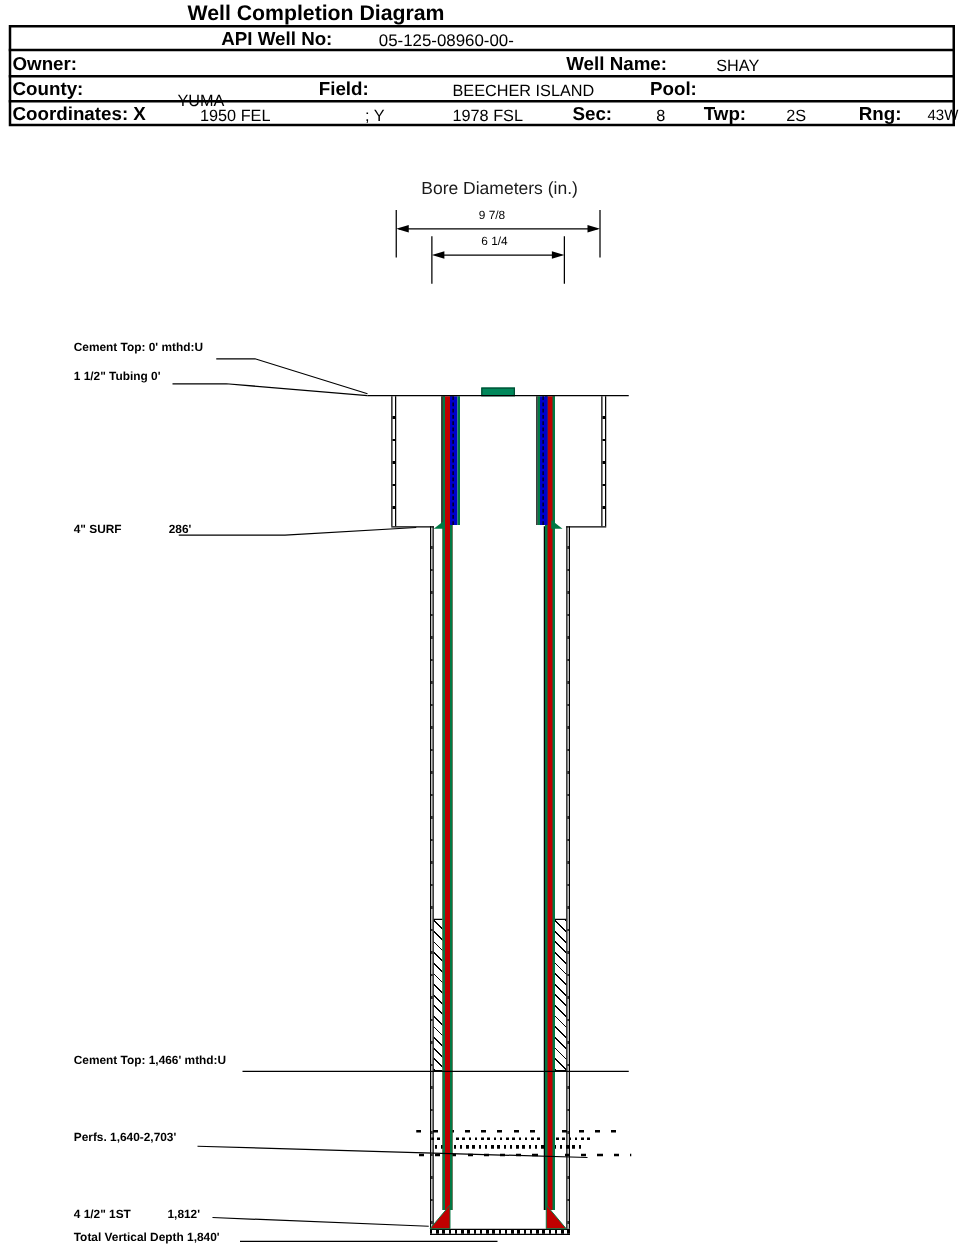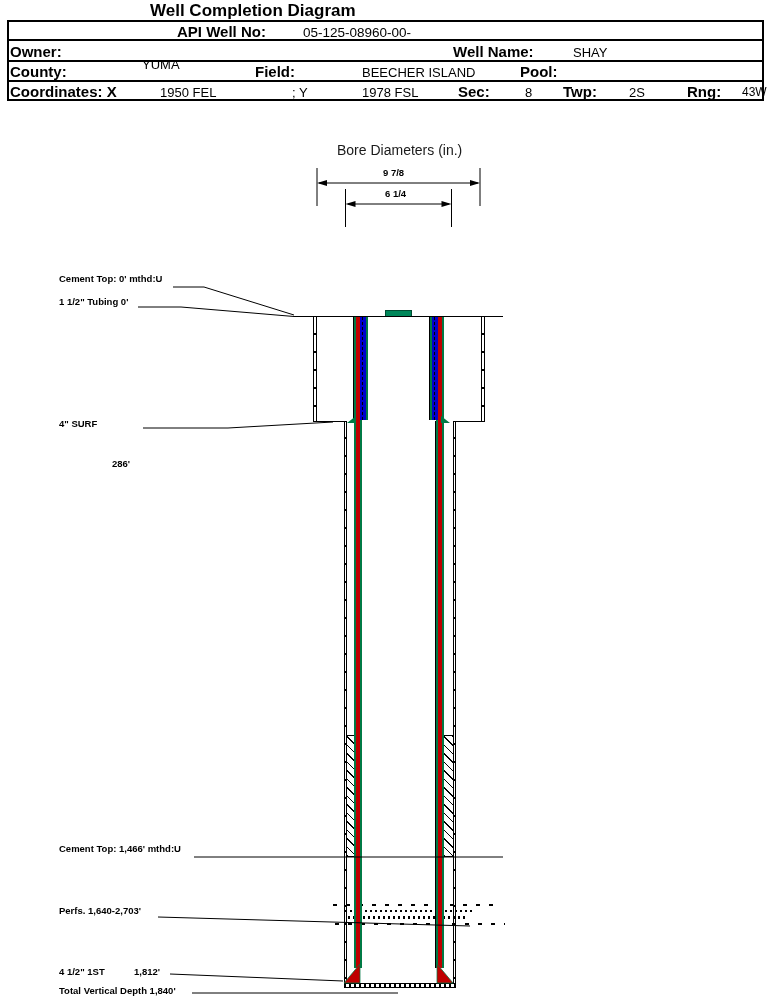--- a/index.html
+++ b/index.html
@@ -5,21 +5,21 @@
   html,body{margin:0;padding:0;background:#fff;}
   .page{position:relative;width:769px;height:999px;background:#fff;overflow:hidden;
         font-family:"Liberation Sans",sans-serif;color:#000;}
   .abs{position:absolute;}
   .ttl{font-size:17px;font-weight:bold;text-align:left;}
   .hlbl{font-size:15px;font-weight:bold;white-space:nowrap;}
   .hval{font-size:13px;white-space:nowrap;}
   .note{font-size:10px;font-weight:bold;text-align:center;width:769px;}
   .dlbl{font-size:9.5px;font-weight:bold;white-space:nowrap;}
   .boret{font-size:14px;color:#1a1a1a;white-space:nowrap;}
-  .dimlbl{font-size:9.5px;font-weight:700;white-space:nowrap;}
+  .dimlbl{font-size:9.5px;font-weight:400;white-space:nowrap;}
   .tbox{border:2px solid #000;box-sizing:border-box;}
   .hr{background:#000;height:2px;}
   .wall{box-sizing:border-box;border-left:1px solid #000;border-right:1px solid #000;
         background:repeating-linear-gradient(180deg,transparent 0,transparent 16px,#000 16px,#000 18px);}
   .casing{box-sizing:border-box;background:#c00000;
           border-left:2px solid #007a45;border-right:2px solid #007a45;}
   .cement{background:#0000cc;}
   .cdash{width:0;border-left:1px dashed #000;}
   .gline{background:#007a45;}
   .hairline{background:#000;}
@@ -45,21 +45,21 @@
   <div class="abs hr" style="left:7px;top:80px;width:757px;"></div>
 
   <div class="abs hlbl" style="left:177px;top:23px;">API Well No:</div>
   <div class="abs hval" style="left:303px;top:25px;font-size:13.5px;">05-125-08960-00-</div>
 
   <div class="abs hlbl" style="left:10px;top:43px;">Owner:</div>
   <div class="abs hlbl" style="left:453px;top:43px;">Well Name:</div>
   <div class="abs hval" style="left:573px;top:45px;">SHAY</div>
 
   <div class="abs hlbl" style="left:10px;top:63px;">County:</div>
-  <div class="abs hval" style="left:142px;top:57px;">YUMA</div>
+  <div class="abs hval" style="left:142px;top:73px;">YUMA</div>
   <div class="abs hlbl" style="left:255px;top:63px;text-align:center;">Field:</div>
   <div class="abs hval" style="left:362px;top:65px;">BEECHER ISLAND</div>
   <div class="abs hlbl" style="left:520px;top:63px;">Pool:</div>
   <div class="abs hval" style="left:585px;top:65px;"></div>
 
   <div class="abs hlbl" style="left:10px;top:83px;">Coordinates: X</div>
   <div class="abs hval" style="left:160px;top:85px;">1950 FEL</div>
   <div class="abs hval" style="left:292px;top:85px;">; Y</div>
   <div class="abs hval" style="left:362px;top:85px;text-align:center;">1978 FSL</div>
   <div class="abs hlbl" style="left:458px;top:83px;">Sec:</div>
@@ -139,20 +139,20 @@
     <polygon points="356,416 356,423 347,423" fill="#007a45"></polygon>
     <polygon points="441,416 441,423 450,423" fill="#007a45"></polygon>
 
     <polygon points="360,964 360,983 344,983" fill="#c00000" stroke="#007a45" stroke-width="0.75"></polygon>
     <polygon points="437,964 437,983 453,983" fill="#c00000" stroke="#007a45" stroke-width="0.75"></polygon>
   </svg>
 
   <div class="abs dlbl" style="left:59px;top:273px;">Cement Top: 0' mthd:U</div>
   <div class="abs dlbl" style="left:59px;top:296px;">1 1/2" Tubing 0'</div>
   <div class="abs dlbl" style="left:59px;top:418px;">4" SURF</div>
-  <div class="abs dlbl" style="left:112px;top:418px;margin-top:40px;">286'</div>
+  <div class="abs dlbl" style="left:135px;top:418px;">286'</div>
   <div class="abs dlbl" style="left:59px;top:843px;">Cement Top: 1,466' mthd:U</div>
   <div class="abs dlbl" style="left:59px;top:905px;">Perfs. 1,640-2,703'</div>
   <div class="abs dlbl" style="left:59px;top:966px;">4 1/2" 1ST</div>
   <div class="abs dlbl" style="left:134px;top:966px;">1,812'</div>
   <div class="abs dlbl" style="left:59px;top:985px;">Total Vertical Depth 1,840'</div>
 
 </div>
 
 </body></html>

